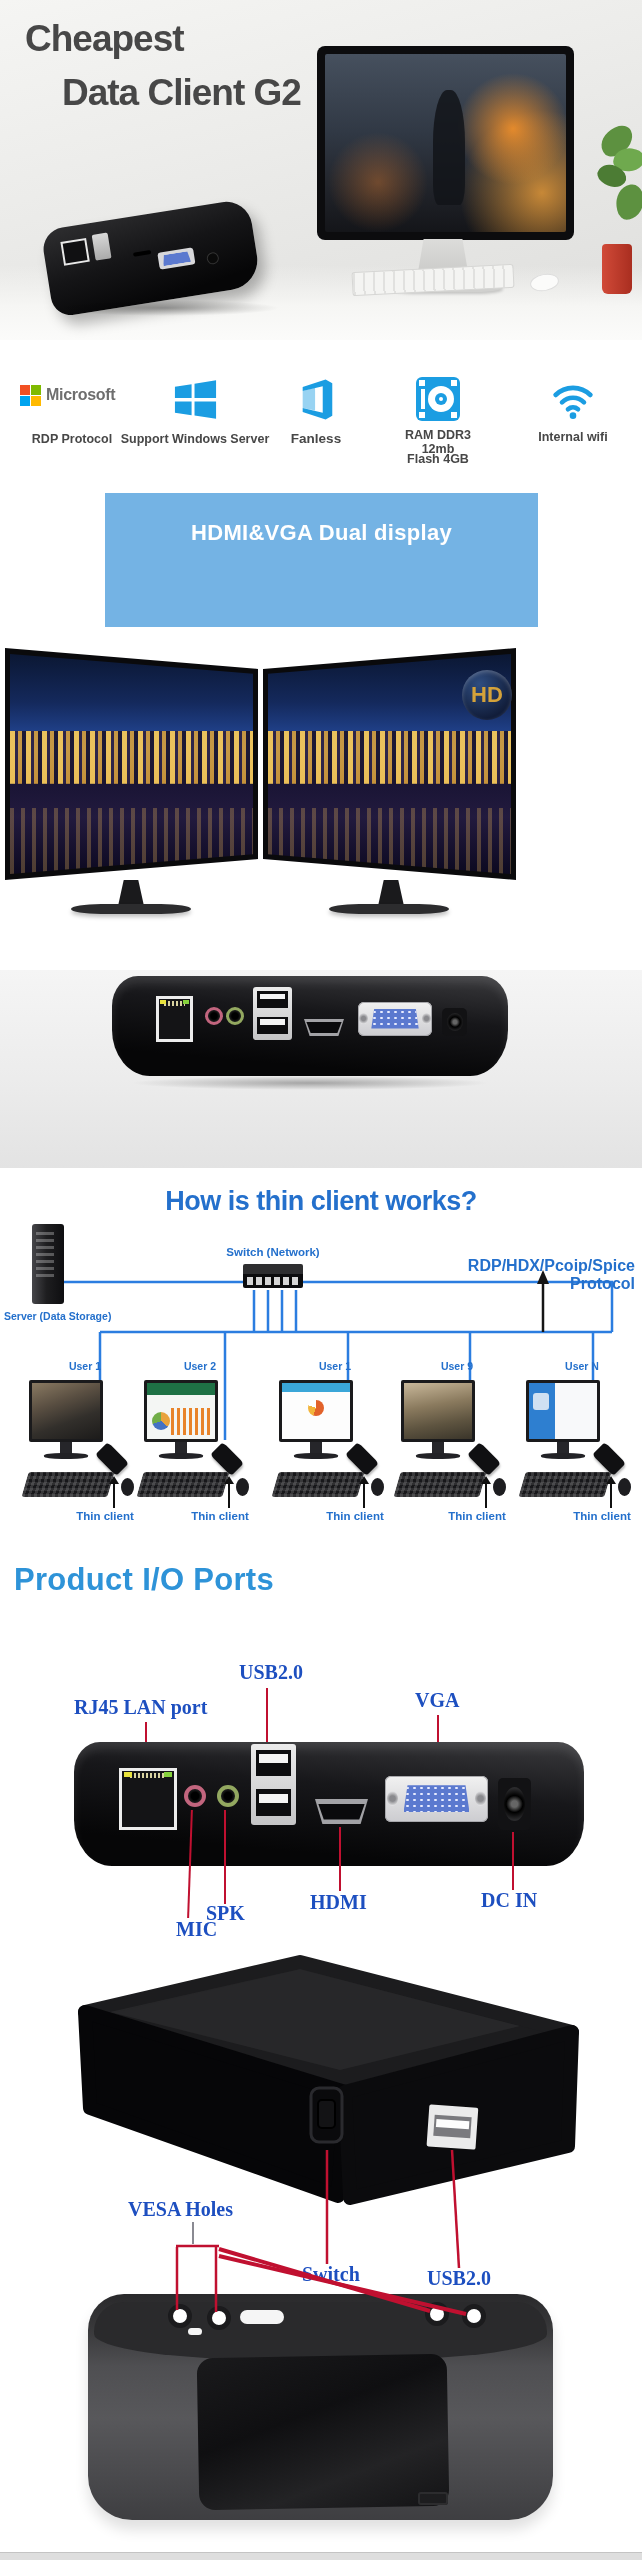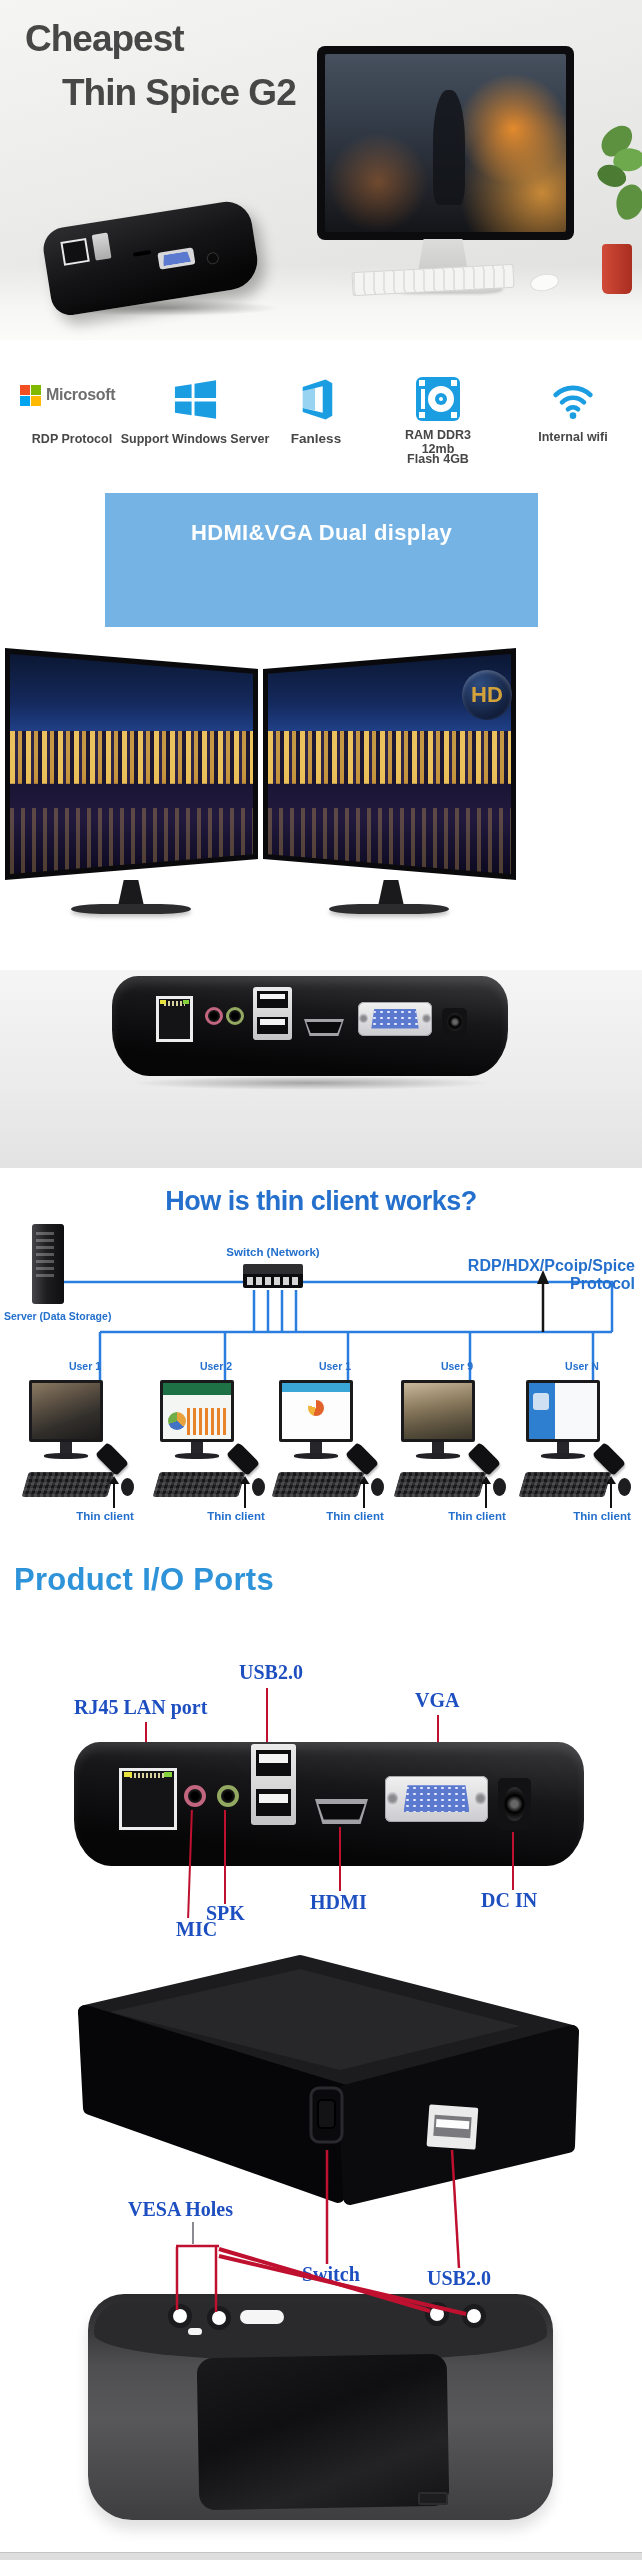--- a/index.html
+++ b/index.html
@@ -152,21 +152,21 @@
   .footer-strip{position:absolute;left:0;top:2552px;width:642px;height:8px;background:#dedede;border-top:1px solid #c4c4c4;}
 </style>
 </head>
 <body>
 
 <div class="page">
 
   <div class="hero">
     <div class="hero-desk"></div>
     <div class="hero-title1">Cheapest</div>
-    <div class="hero-title2">Thin Spice G2</div>
+    <div class="hero-title2">Data Client G2</div>
     <div class="monitor">
       <div class="monitor-screen">
         <div class="soldier"></div>
       </div>
     </div>
     <div class="monitor-neck"></div>
     <div class="monitor-base"></div>
     <div class="hero-device">
       <div class="abs" style="left:18px;top:14px;width:22px;height:20px;background:#101012;border:2px solid #e8e8e8;"></div>
       <div class="abs" style="left:50px;top:12px;width:16px;height:26px;background:linear-gradient(180deg,#d8d8d8,#aaa);border-radius:2px;"></div>
@@ -317,21 +317,21 @@
       </div>
     <div class="st-neck"></div>
       <div class="st-base"></div>
     <div class="st-tc"></div>
     <div class="st-kb"></div>
     <div class="st-mouse"></div>
     <div class="st-arrowline"></div>
       <div class="st-arrowhead"></div>
     <div class="st-tclabel">Thin client</div>
   </div>
-  <div class="station" style="left:156px;top:1360px;">
+  <div class="station" style="left:140px;top:1360px;">
     <div class="st-user">User 2</div>
     <div class="st-mon">
         <div class="st-scr scr-u2">
           <div class="u2-pie"></div>
           <div class="u2-bars"></div>
         </div>
       </div>
     <div class="st-neck"></div>
       <div class="st-base"></div>
     <div class="st-tc"></div>

